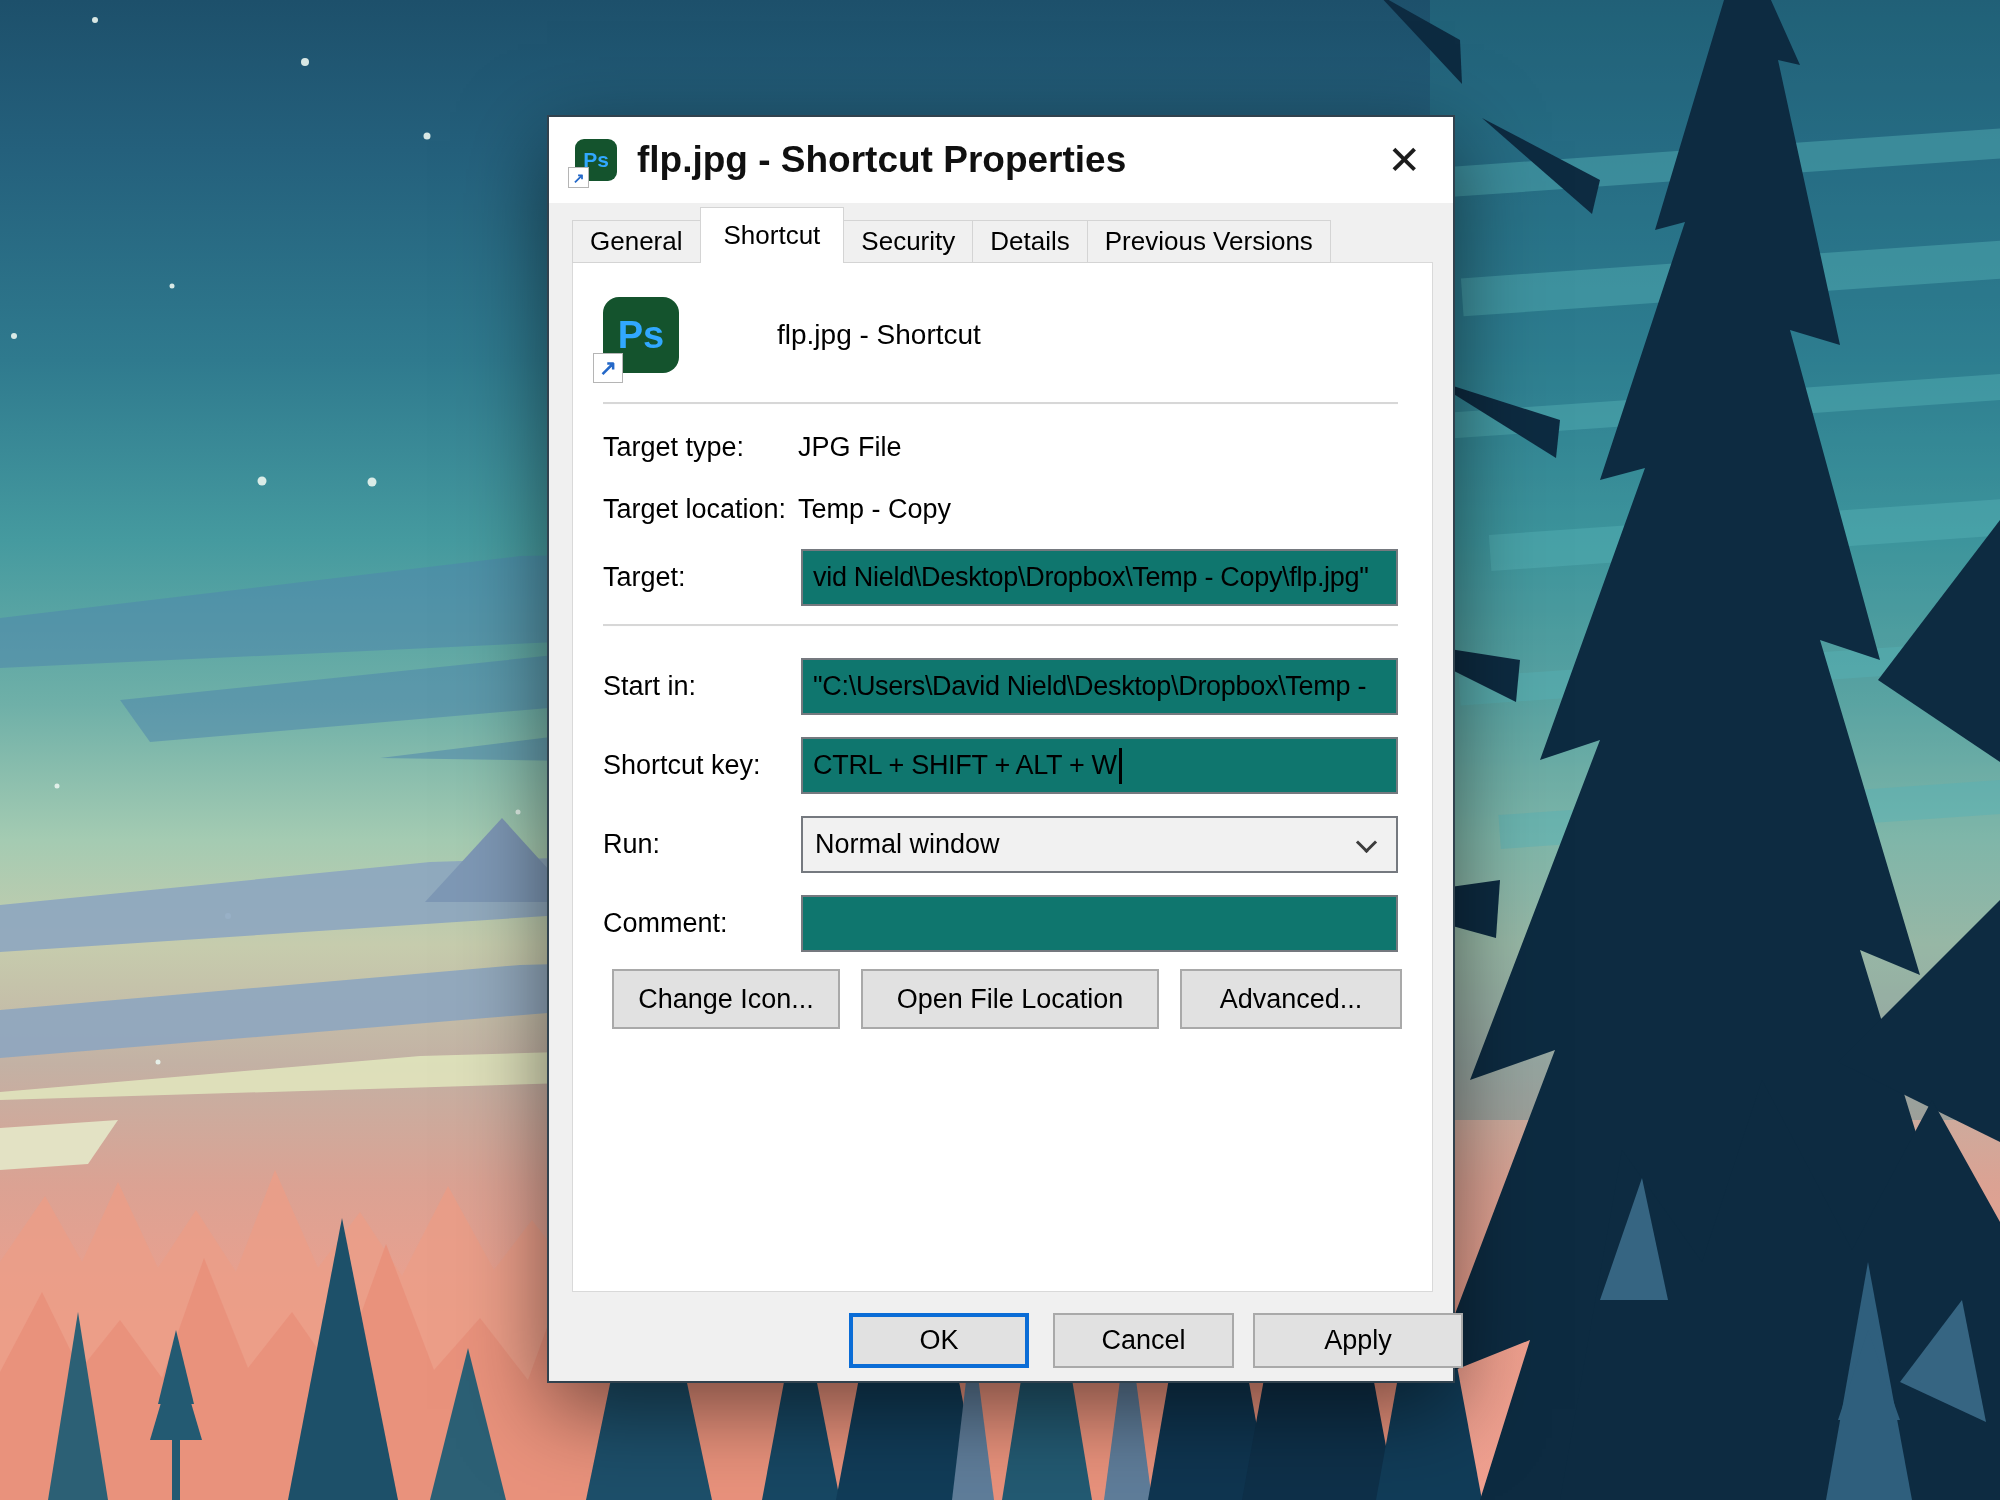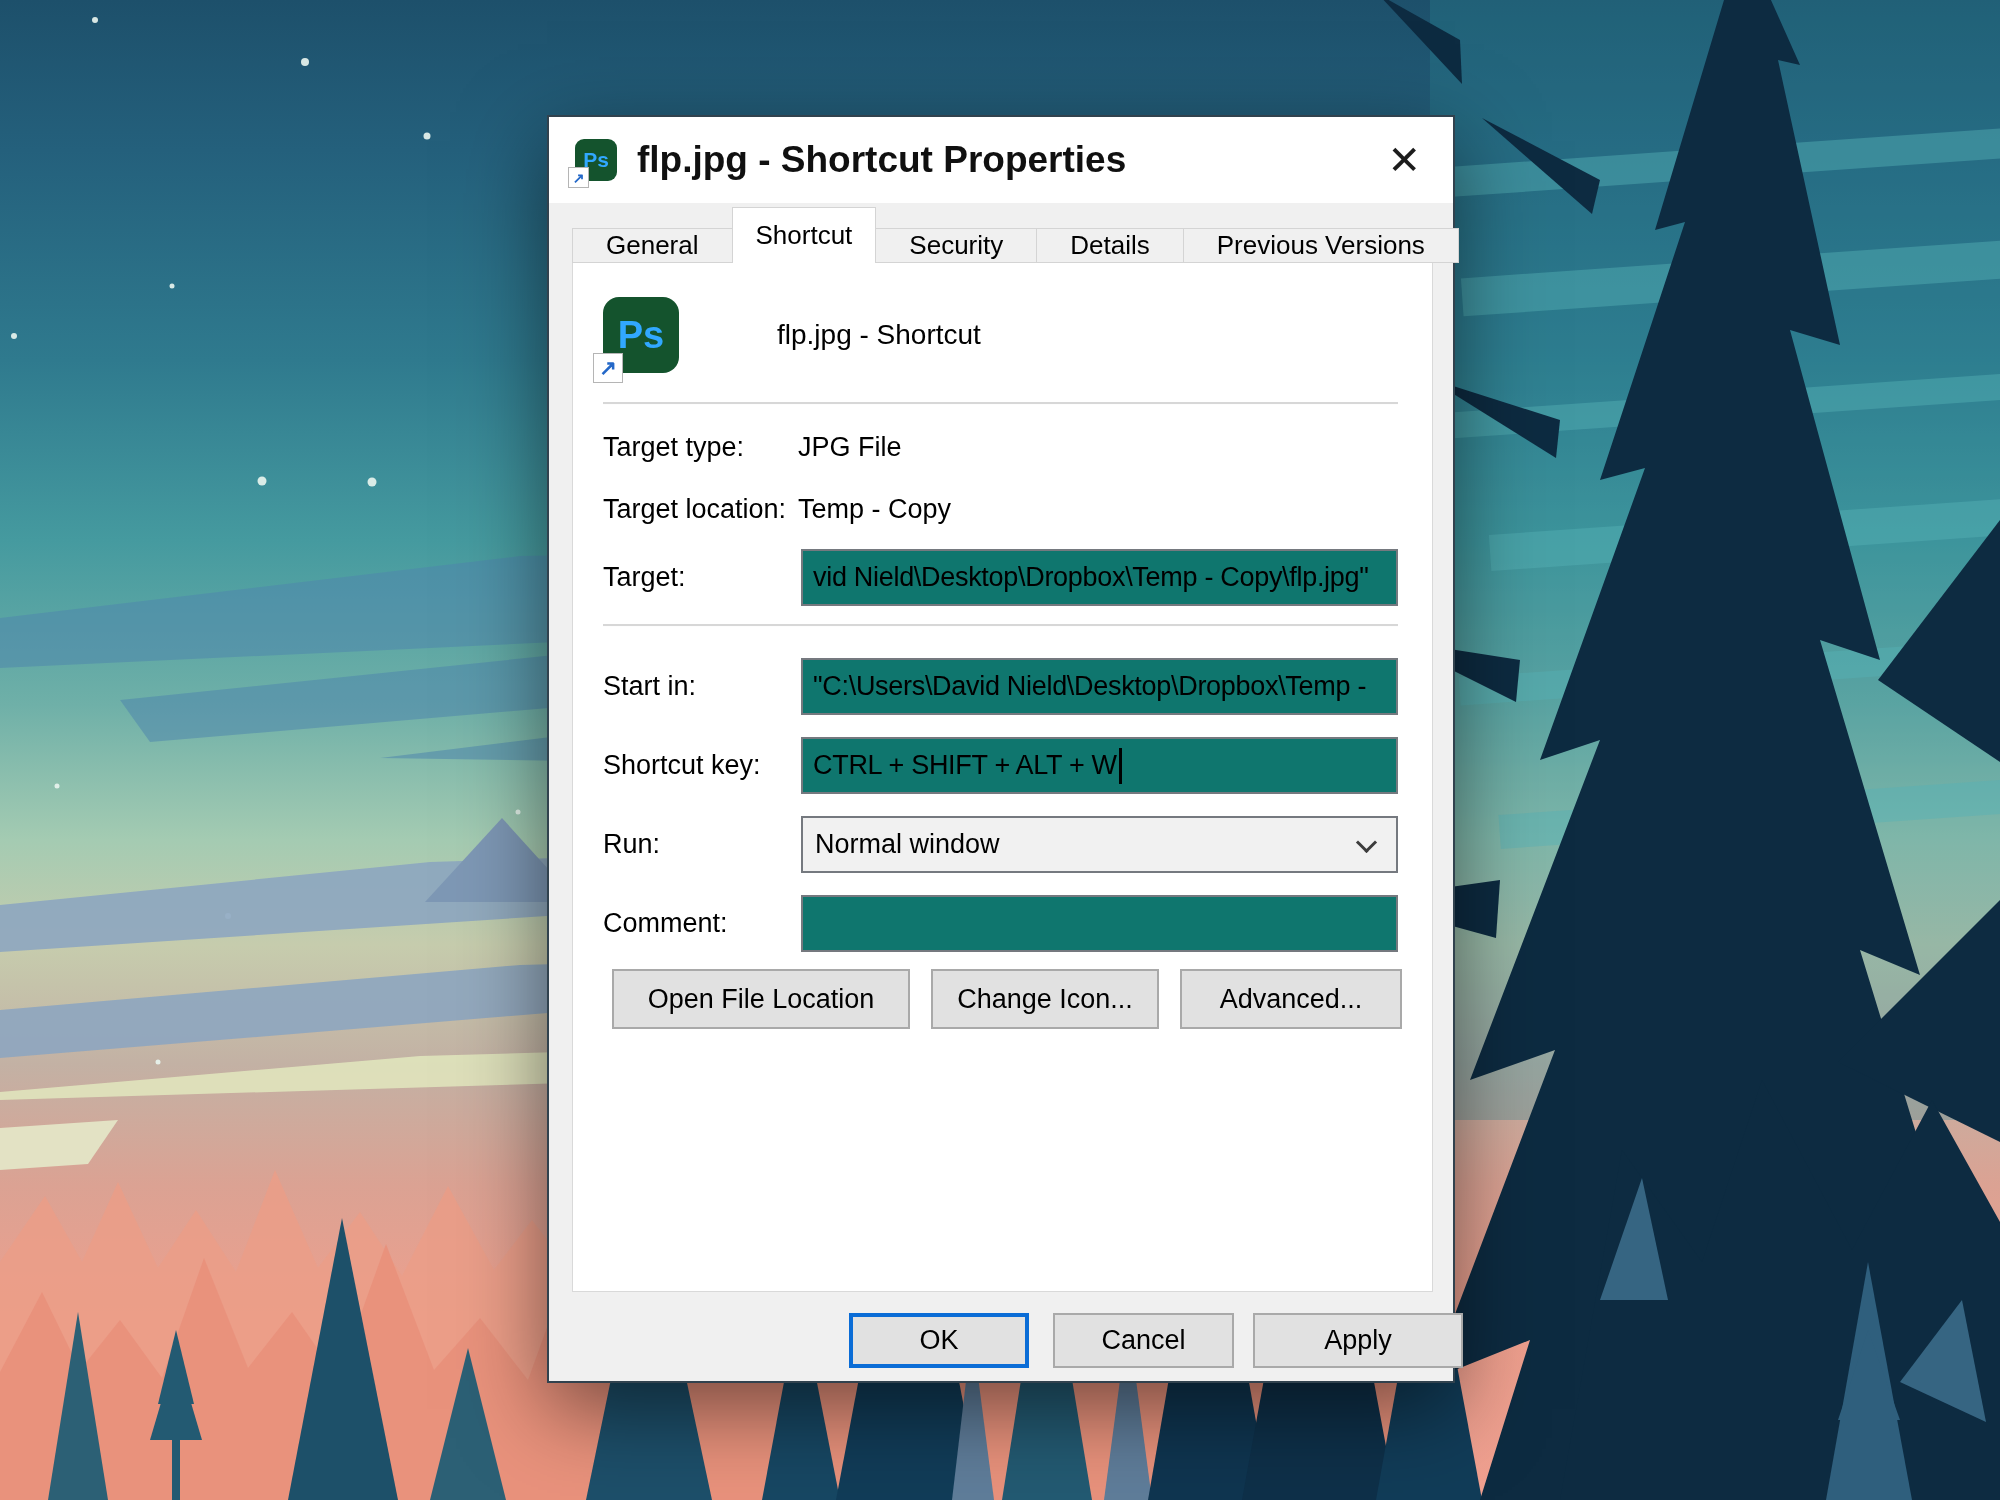--- a/index.html
+++ b/index.html
@@ -29,21 +29,21 @@
   .shortcut-overlay{position:absolute;left:-7px;bottom:-7px;width:21px;height:21px;
     background:#fff;border:1px solid #b5b5b5;display:flex;align-items:center;
     justify-content:center;font-size:14px;font-weight:700;color:#2468c8;}
   .shortcut-overlay.big{width:30px;height:30px;left:-10px;bottom:-10px;font-size:21px;}
   .title-text{font-size:37px;font-weight:700;color:#101010;}
   .close-btn{margin-left:auto;font-size:40px;color:#1c1c1c;line-height:1;
     background:none;border:none;cursor:pointer;padding:0 6px;font-family:inherit;}
 
   .tabs{position:absolute;left:23px;top:96px;height:50px;display:flex;
     align-items:flex-end;z-index:3;}
-  .tab{height:35px;padding:0 33px;background:#f0f0f0;border:1px solid #d4d4d4;
+  .tab{height:43px;padding:0 17px;background:#f0f0f0;border:1px solid #d4d4d4;
     margin-left:-1px;display:flex;align-items:center;font-size:26px;color:#000;
     white-space:nowrap;cursor:pointer;}
   .tab:first-child{margin-left:0;}
   .tab.active{height:56px;background:#fff;border:1px solid #d4d4d4;
     border-bottom:none;padding:0 23px;position:relative;z-index:4;}
 
   .page{position:absolute;left:23px;top:145px;width:861px;height:1030px;
     background:#fff;border:1px solid #d9d9d9;z-index:2;}
 
   .icon-row{position:absolute;left:30px;top:32px;height:80px;display:flex;
@@ -246,22 +246,22 @@
       <span>Normal window</span>
       <span class="chev"></span>
     </div>
 
     <div class="lbl" style="top:632px;">Comment:</div>
     <div class="textbox" style="top:632px;">
       <span></span>
     </div>
 
     <div class="midbtns">
+      <button class="btn b2">Change Icon...</button>
       <button class="btn b1">Open File Location</button>
-      <button class="btn b2">Change Icon...</button>
       <button class="btn b3">Advanced...</button>
     </div>
   </div>
 
   <button class="fbtn ok">OK</button>
   <button class="fbtn cancel">Cancel</button>
   <button class="fbtn apply">Apply</button>
 </div>
 
 </body></html>

